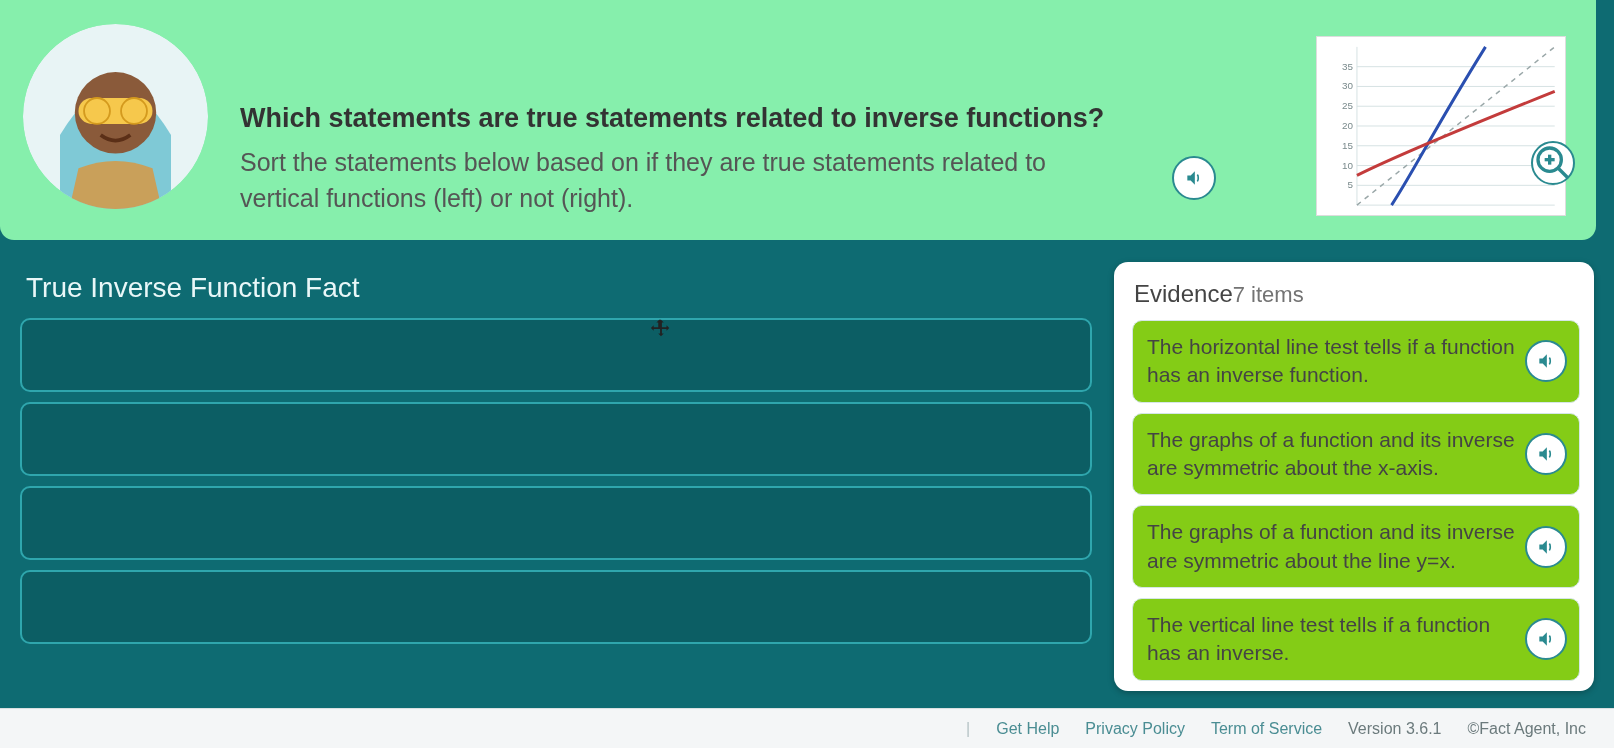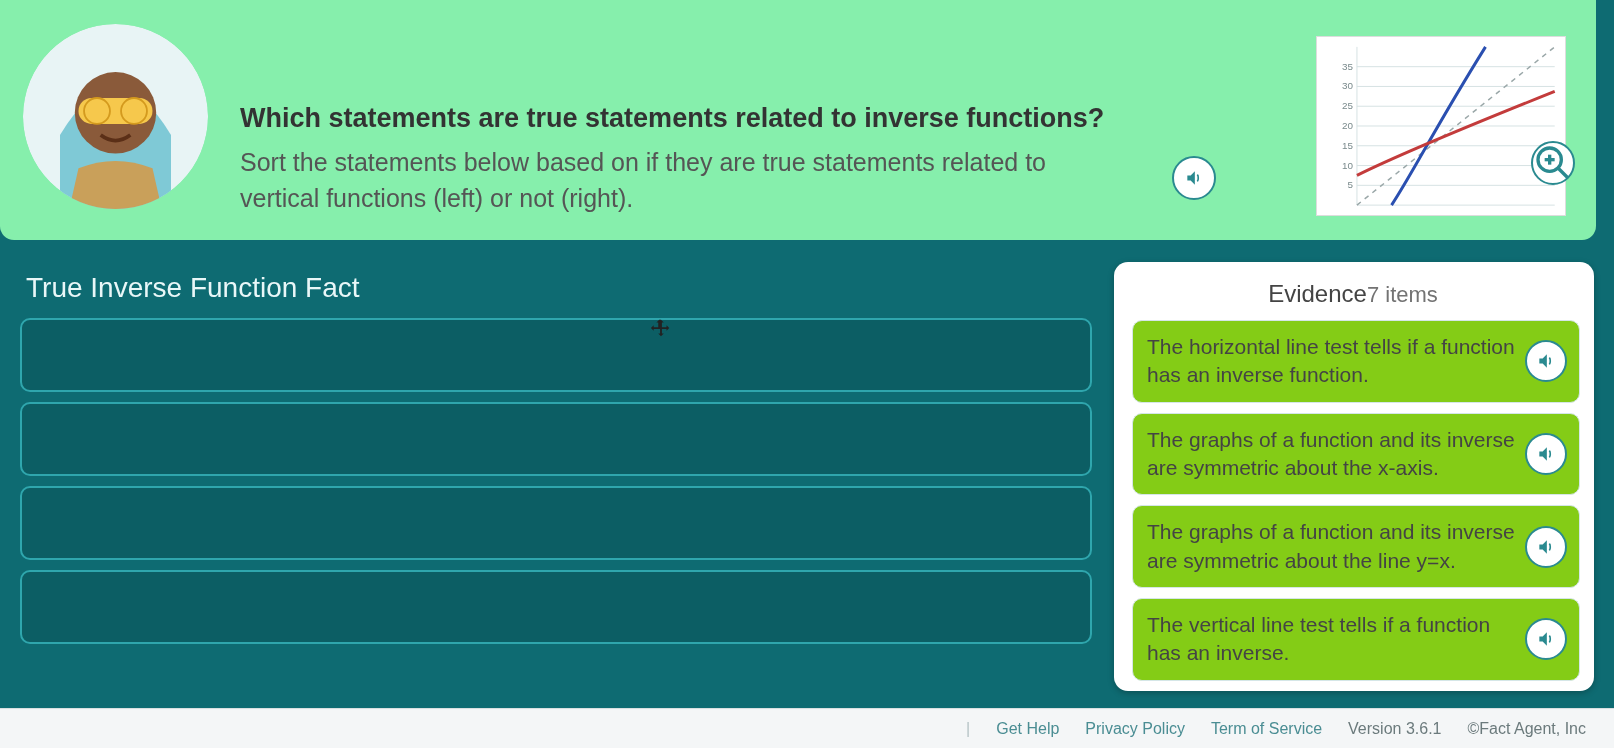--- a/index.html
+++ b/index.html
@@ -63,21 +63,21 @@
     height: 74px; margin-bottom: 10px;
     border: 2px solid #2fa6ad; border-radius: 10px;
     background: rgba(0,0,0,0.12);
   }
 
   .evidence-panel {
     background: #fff; border-radius: 14px; width: 480px; flex: 0 0 480px;
     padding: 14px 14px 10px 18px; box-shadow: 0 2px 6px rgba(0,0,0,0.25);
     display:flex; flex-direction:column;
   }
-  .evidence-head { display:flex; justify-content:center; align-items:baseline; padding: 4px 8px 12px 2px; }
+  .evidence-head { display:flex; justify-content:flex-start; align-items:baseline; padding: 4px 8px 12px 2px; }
   .evidence-title { font-size: 24px; color:#444; }
   .evidence-count { font-size: 22px; color:#737373; }
 
   .evidence-list { display:flex; flex-direction:column; gap: 10px; overflow:hidden; }
   .evidence-item {
     display:flex; align-items:center; justify-content:space-between;
     border: 1px solid #d5e6e7; border-radius: 10px; padding: 12px 12px 12px 14px;
     background:#84cc16; cursor: grab;
   }
   .evidence-item .txt { font-size: 21px; color:#444; line-height:1.35; padding-right:10px; }

